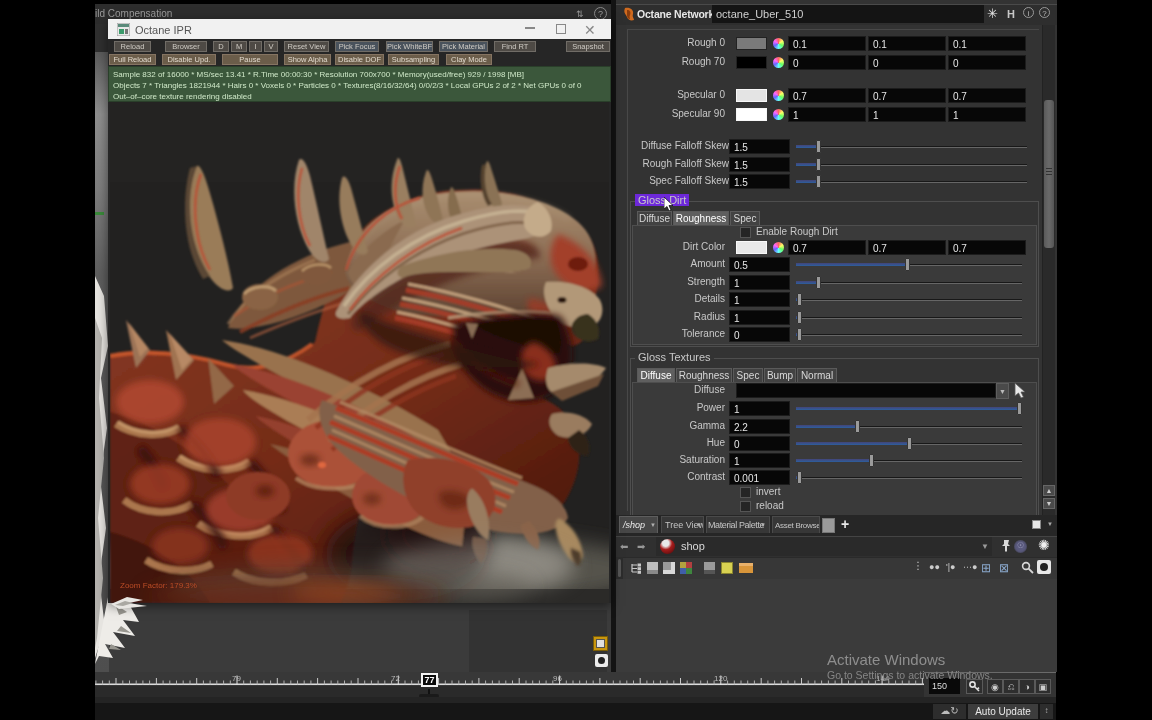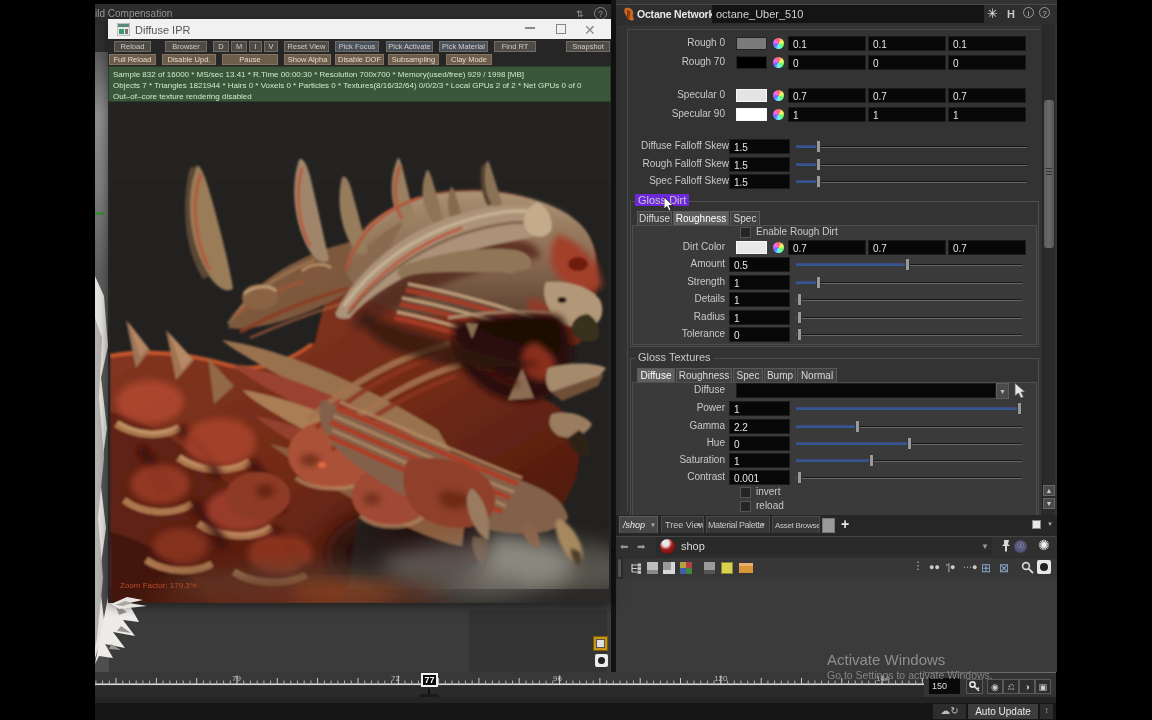--- a/index.html
+++ b/index.html
@@ -417,34 +417,34 @@
   <div class="abs" style="left:827px;top:669px;color:#868686;font-size:10.5px">Go to Settings to activate Windows.</div>
 
   <div class="abs" style="left:108px;top:19px;width:503px;height:584px;background:#262626;box-shadow:0 3px 10px rgba(0,0,0,.5)"></div>
   <div class="abs" style="left:108px;top:19px;width:503px;height:20px;background:#f1f1f1"></div>
   <svg class="abs" style="left:117px;top:23px" width="13" height="13" viewBox="0 0 13 13">
       <rect x="0" y="0" width="13" height="13" fill="#e8e8e8" stroke="#999"></rect>
       <rect x="1" y="1" width="11" height="3" fill="#5a8a7a"></rect>
       <rect x="2" y="6" width="5" height="5" fill="#3a9a6a"></rect>
       <rect x="8" y="6" width="3" height="5" fill="#777"></rect>
     </svg>
-  <div class="abs" style="left:135px;top:24px;color:#555;font-size:11px">Diffuse IPR</div>
+  <div class="abs" style="left:135px;top:24px;color:#555;font-size:11px">Octane IPR</div>
   <div class="abs" style="left:525px;top:27px;width:10px;height:2px;background:#888"></div>
   <div class="abs" style="left:556px;top:24px;width:10px;height:10px;border:1.5px solid #888"></div>
   <div class="abs" style="left:584px;top:22px;color:#888;font-size:14px">✕</div>
 
   <div class="btn1" style="left:114px;top:41px;width:37px">Reload</div>
   <div class="btn1" style="left:165px;top:41px;width:42px">Browser</div>
   <div class="btn1" style="left:213px;top:41px;width:16px">D</div>
   <div class="btn1" style="left:231px;top:41px;width:16px">M</div>
   <div class="btn1" style="left:249px;top:41px;width:13px">I</div>
   <div class="btn1" style="left:264px;top:41px;width:14px">V</div>
   <div class="btn1" style="left:284px;top:41px;width:45px">Reset View</div>
   <div class="btn1" style="left:335px;top:41px;width:44px;background:#49525c">Pick Focus</div>
-  <div class="btn1" style="left:386px;top:41px;width:47px;background:#49525c">Pick Activate</div>
+  <div class="btn1" style="left:386px;top:41px;width:47px;background:#49525c">Pick WhiteBF</div>
   <div class="btn1" style="left:439px;top:41px;width:49px;background:#49525c">Pick Material</div>
   <div class="btn1" style="left:494px;top:41px;width:42px">Find RT</div>
   <div class="btn1" style="left:566px;top:41px;width:44px">Snapshot</div>
   <div class="btn2" style="left:109px;top:54px;width:47px">Full Reload</div>
   <div class="btn2" style="left:162px;top:54px;width:54px">Disable Upd.</div>
   <div class="btn2" style="left:222px;top:54px;width:56px">Pause</div>
   <div class="btn2" style="left:284px;top:54px;width:47px">Show Alpha</div>
   <div class="btn2" style="left:335px;top:54px;width:49px">Disable DOF</div>
   <div class="btn2" style="left:388px;top:54px;width:51px">Subsampling</div>
   <div class="btn2" style="left:446px;top:54px;width:46px">Clay Mode</div>

